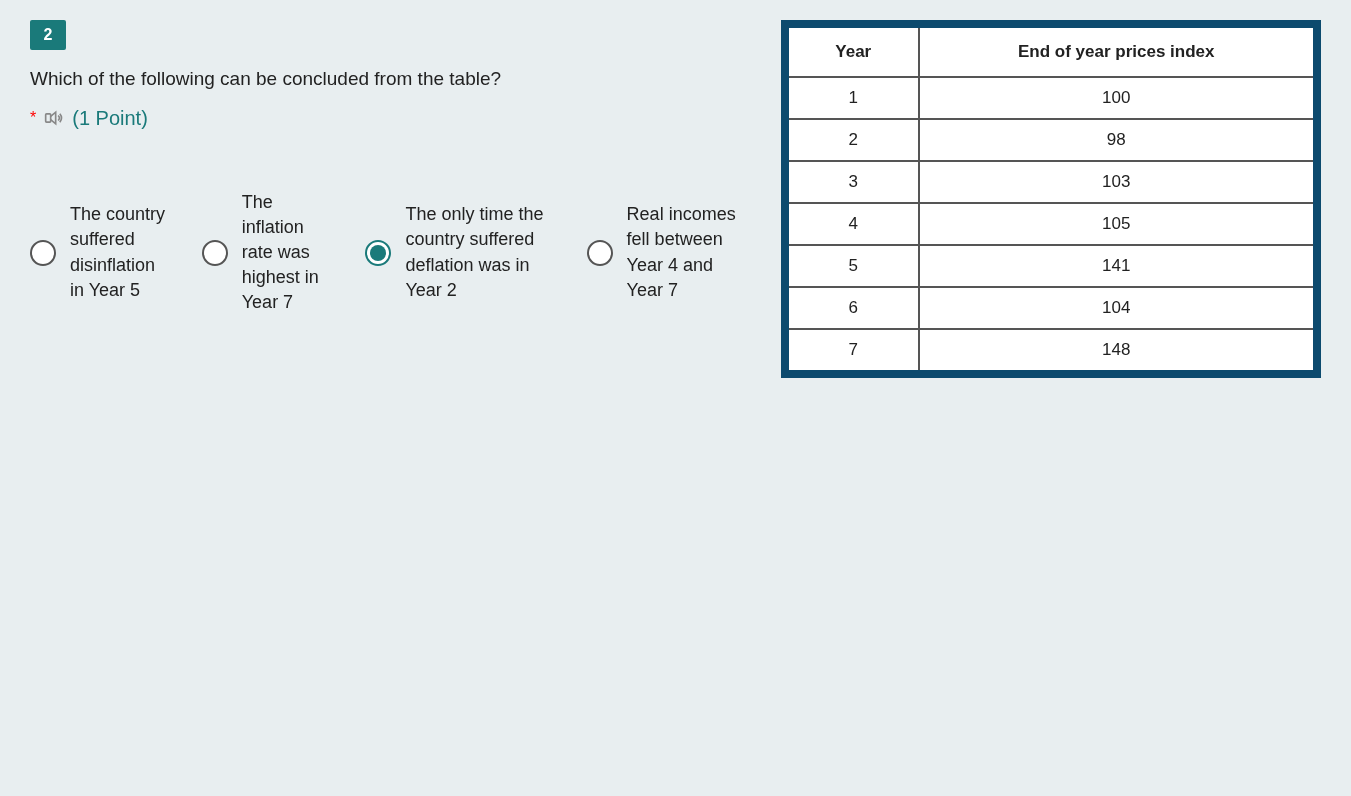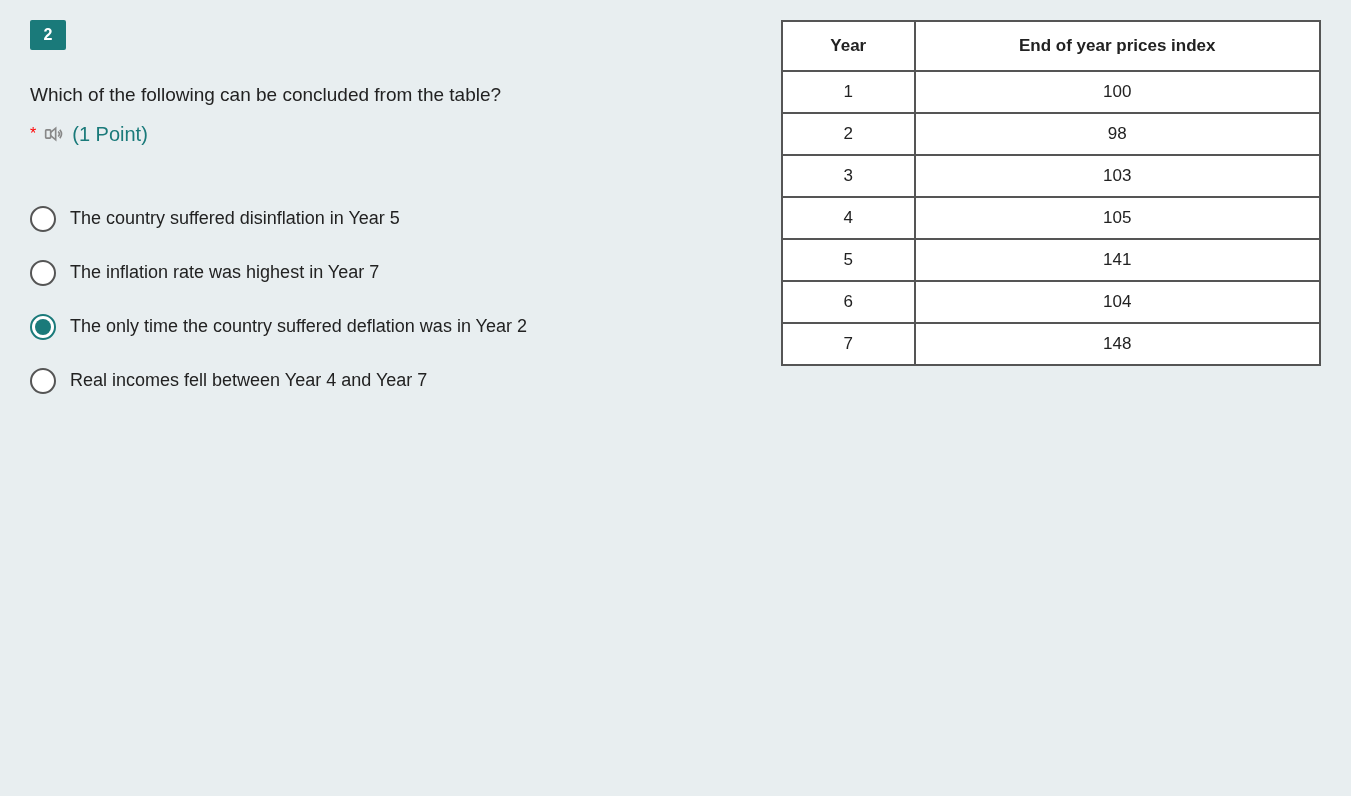--- a/index.html
+++ b/index.html
@@ -75,21 +75,21 @@
       height: 20px;
     }
 
     .point-label {
       color: #1a7a7a;
       font-size: 20px;
     }
 
     .options-list {
       display: flex;
-      flex-direction: column;
+      flex-direction: row;
       gap: 28px;
       margin-top: 20px;
     }
 
     .option-item {
       display: flex;
       align-items: center;
       gap: 14px;
       cursor: pointer;
     }
@@ -128,21 +128,21 @@
     .right-panel {
       width: 540px;
       flex-shrink: 0;
       padding-top: 0;
     }
 
     .data-table {
       border-collapse: collapse;
       width: 100%;
       background: white;
-      border: 2px solid #0c4a6e;
+      border: 8px solid #0c4a6e;
     }
 
     .data-table th {
       border: 2px solid #555;
       padding: 14px 20px;
       text-align: center;
       font-size: 17px;
       font-weight: bold;
       background: white;
       color: #222;
@@ -159,21 +159,21 @@
   </style>
 </head>
 <body>
 
 <div class="page-container">
 
   <div class="left-panel">
 
     <div class="question-number-badge">2</div>
 
-    <div style="display:flex; flex-wrap:wrap; align-items:flex-end; gap:6px; margin-bottom:6px;margin-top:16px;">
+    <div style="display:flex; flex-wrap:wrap; align-items:flex-end; gap:6px; margin-bottom:6px;">
       <span class="question-text">Which of the following can be concluded from the table?</span>
     </div>
 
     <div class="question-meta">
       <span class="required-star">*</span>
       <span class="audio-icon">
         <svg viewBox="0 0 24 24" fill="none" stroke="#888" stroke-width="2">
           <rect x="2" y="7" width="6" height="10" rx="1"></rect>
           <path d="M8 10 L14 5 L14 19 L8 14"></path>
           <path d="M17 9 Q20 12 17 15" stroke="#888" stroke-width="2" fill="none"></path>

